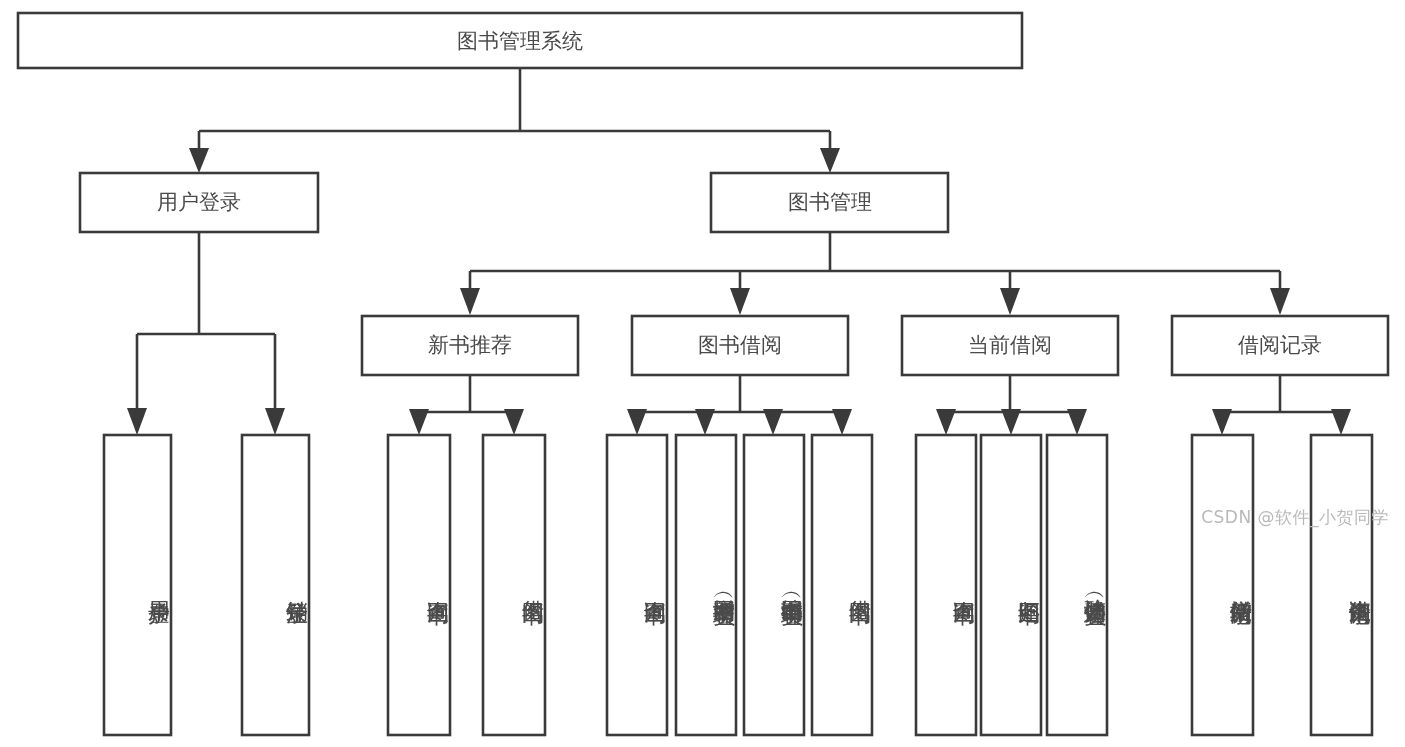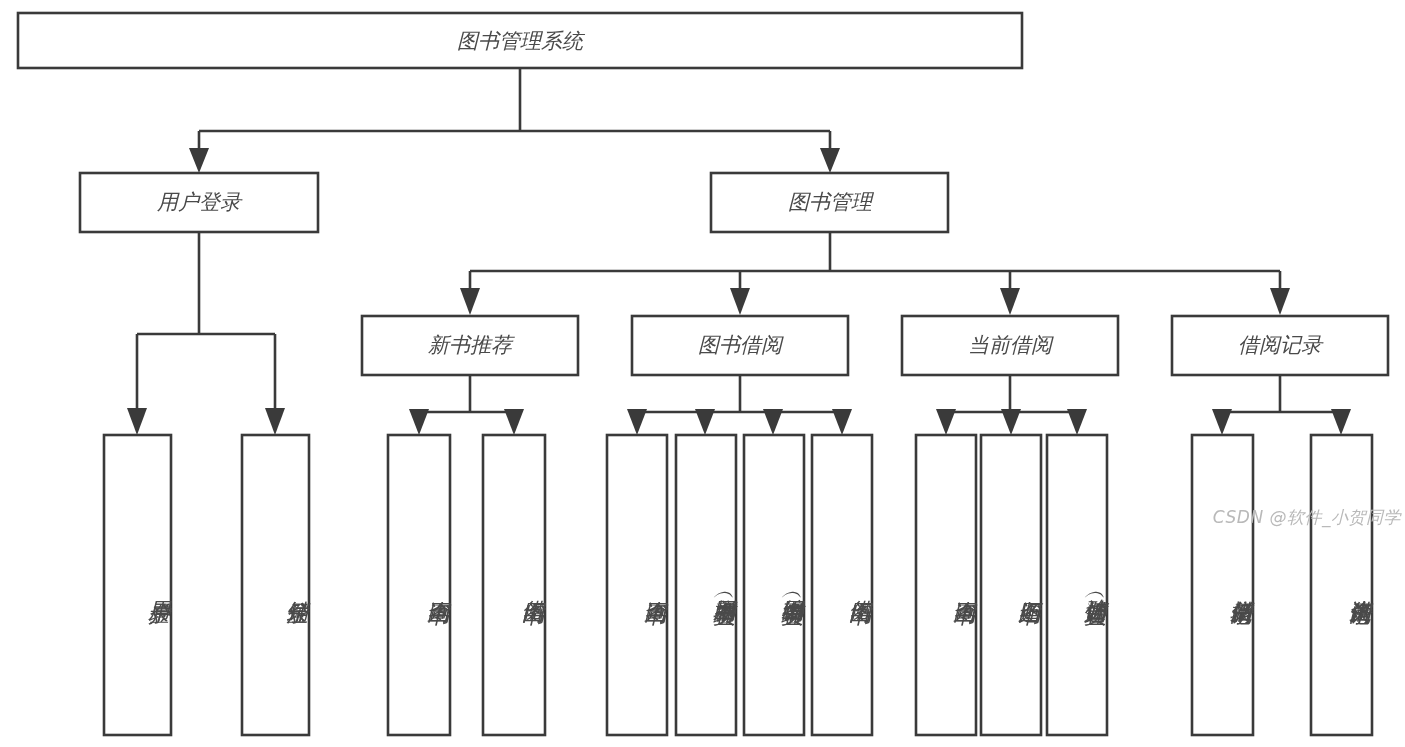--- a/index.html
+++ b/index.html
@@ -11,21 +11,20 @@
     width: 1405px;
     height: 747px;
     font-family: "DejaVu Sans", "Liberation Sans", sans-serif;
     overflow: hidden;
   }
   #diagram-root {
     position: relative;
     width: 1405px;
     height: 535px;
     background: #ffffff;
-    font-style: italic;
   }
   svg#tree-svg {
     position: absolute;
     top: 0;
     left: 0;
     width: 1405px;
     height: 747px;
   }
   .node-box {
     fill: #ffffff;
@@ -58,21 +57,21 @@
     font-size: 22px;
     line-height: 1.06;
     color: #4a4a4a;
     letter-spacing: 1px;
     white-space: nowrap;
     text-align: center;
     pointer-events: none;
   }
   #watermark {
     position: absolute;
-    right: 4px;
+    right: 16px;
     bottom: 6px;
     font-family: "DejaVu Sans", "Liberation Sans", sans-serif;
     font-size: 17px;
     color: #b9b9b9;
     letter-spacing: 0.5px;
     white-space: nowrap;
   }
 </style>
 </head>
 <body>

